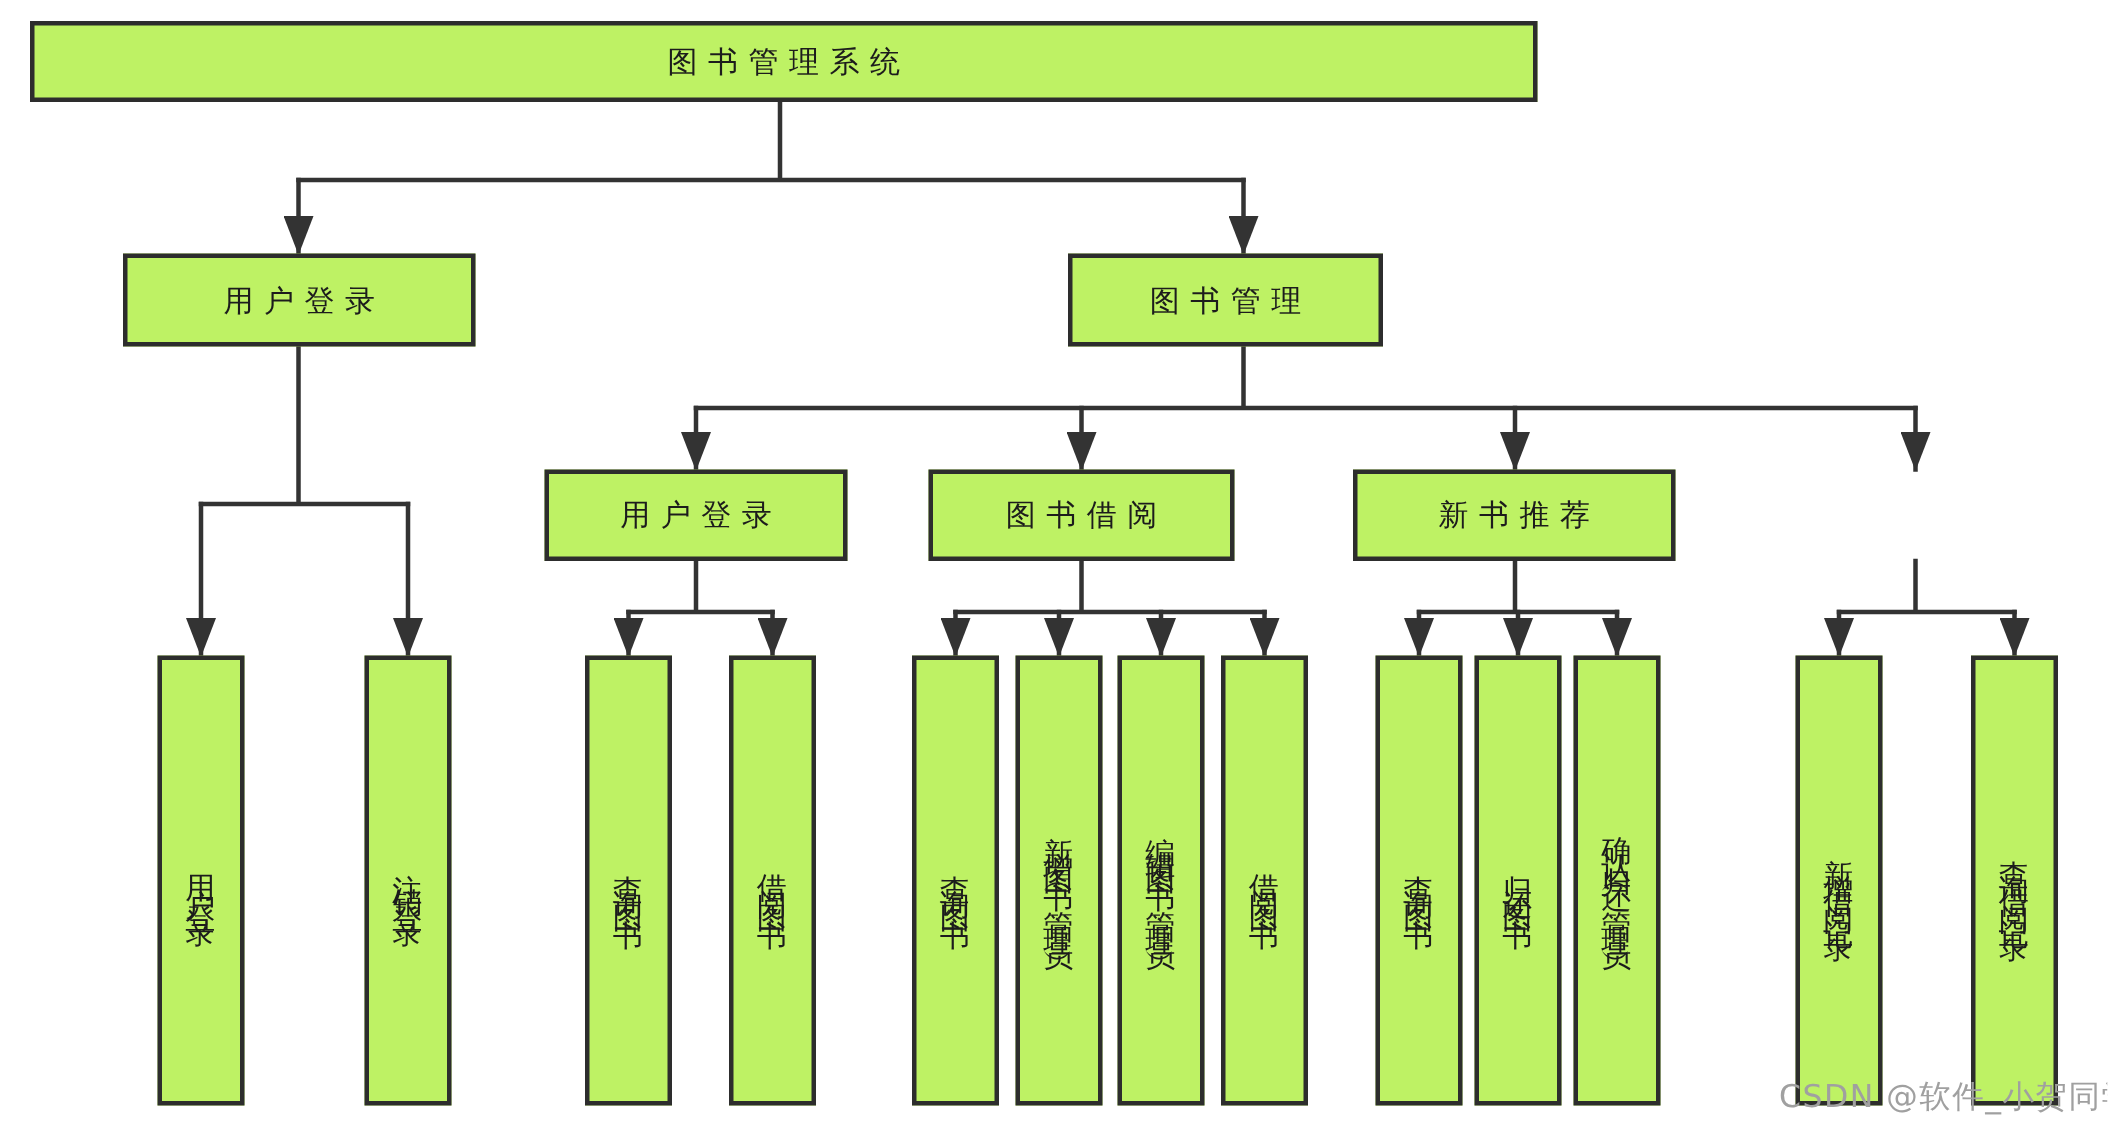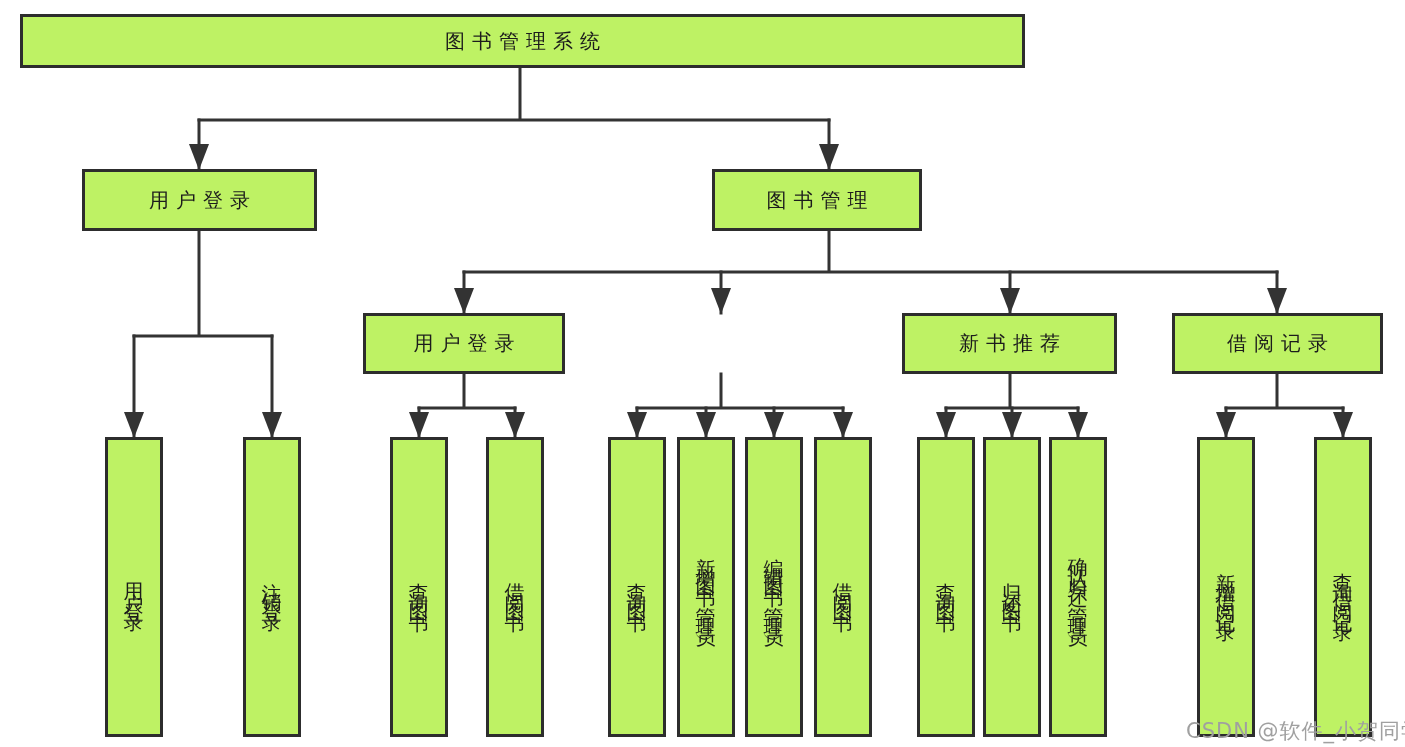--- a/index.html
+++ b/index.html
@@ -64,22 +64,22 @@
       <path d="M1343 408 V437" marker-end="url(#arw)"></path>
     </g>
   </svg>
 
   <div class="node h" style="left:20px;top:14px;width:1005px;height:54px">图书管理系统</div>
 
   <div class="node h" style="left:82px;top:169px;width:235px;height:62px">用户登录</div>
   <div class="node h" style="left:712px;top:169px;width:210px;height:62px">图书管理</div>
 
   <div class="node h" style="left:363px;top:313px;width:202px;height:61px">用户登录</div>
+  <div class="node h" style="left:619px;top:313px;width:204px;height:61px">图书借阅</div>
   <div class="node h" style="left:902px;top:313px;width:215px;height:61px">新书推荐</div>
-  <div class="node h" style="left:1172px;top:313px;width:211px;height:61px">借阅记录</div>
 
   <div class="node v" style="left:105px;top:437px;width:58px;height:300px">
     <span class="vtext">用户登录</span>
   </div>
   <div class="node v" style="left:243px;top:437px;width:58px;height:300px">
     <span class="vtext">注销登录</span>
   </div>
 
   <div class="node v" style="left:390px;top:437px;width:58px;height:300px">
     <span class="vtext">查询图书</span>

